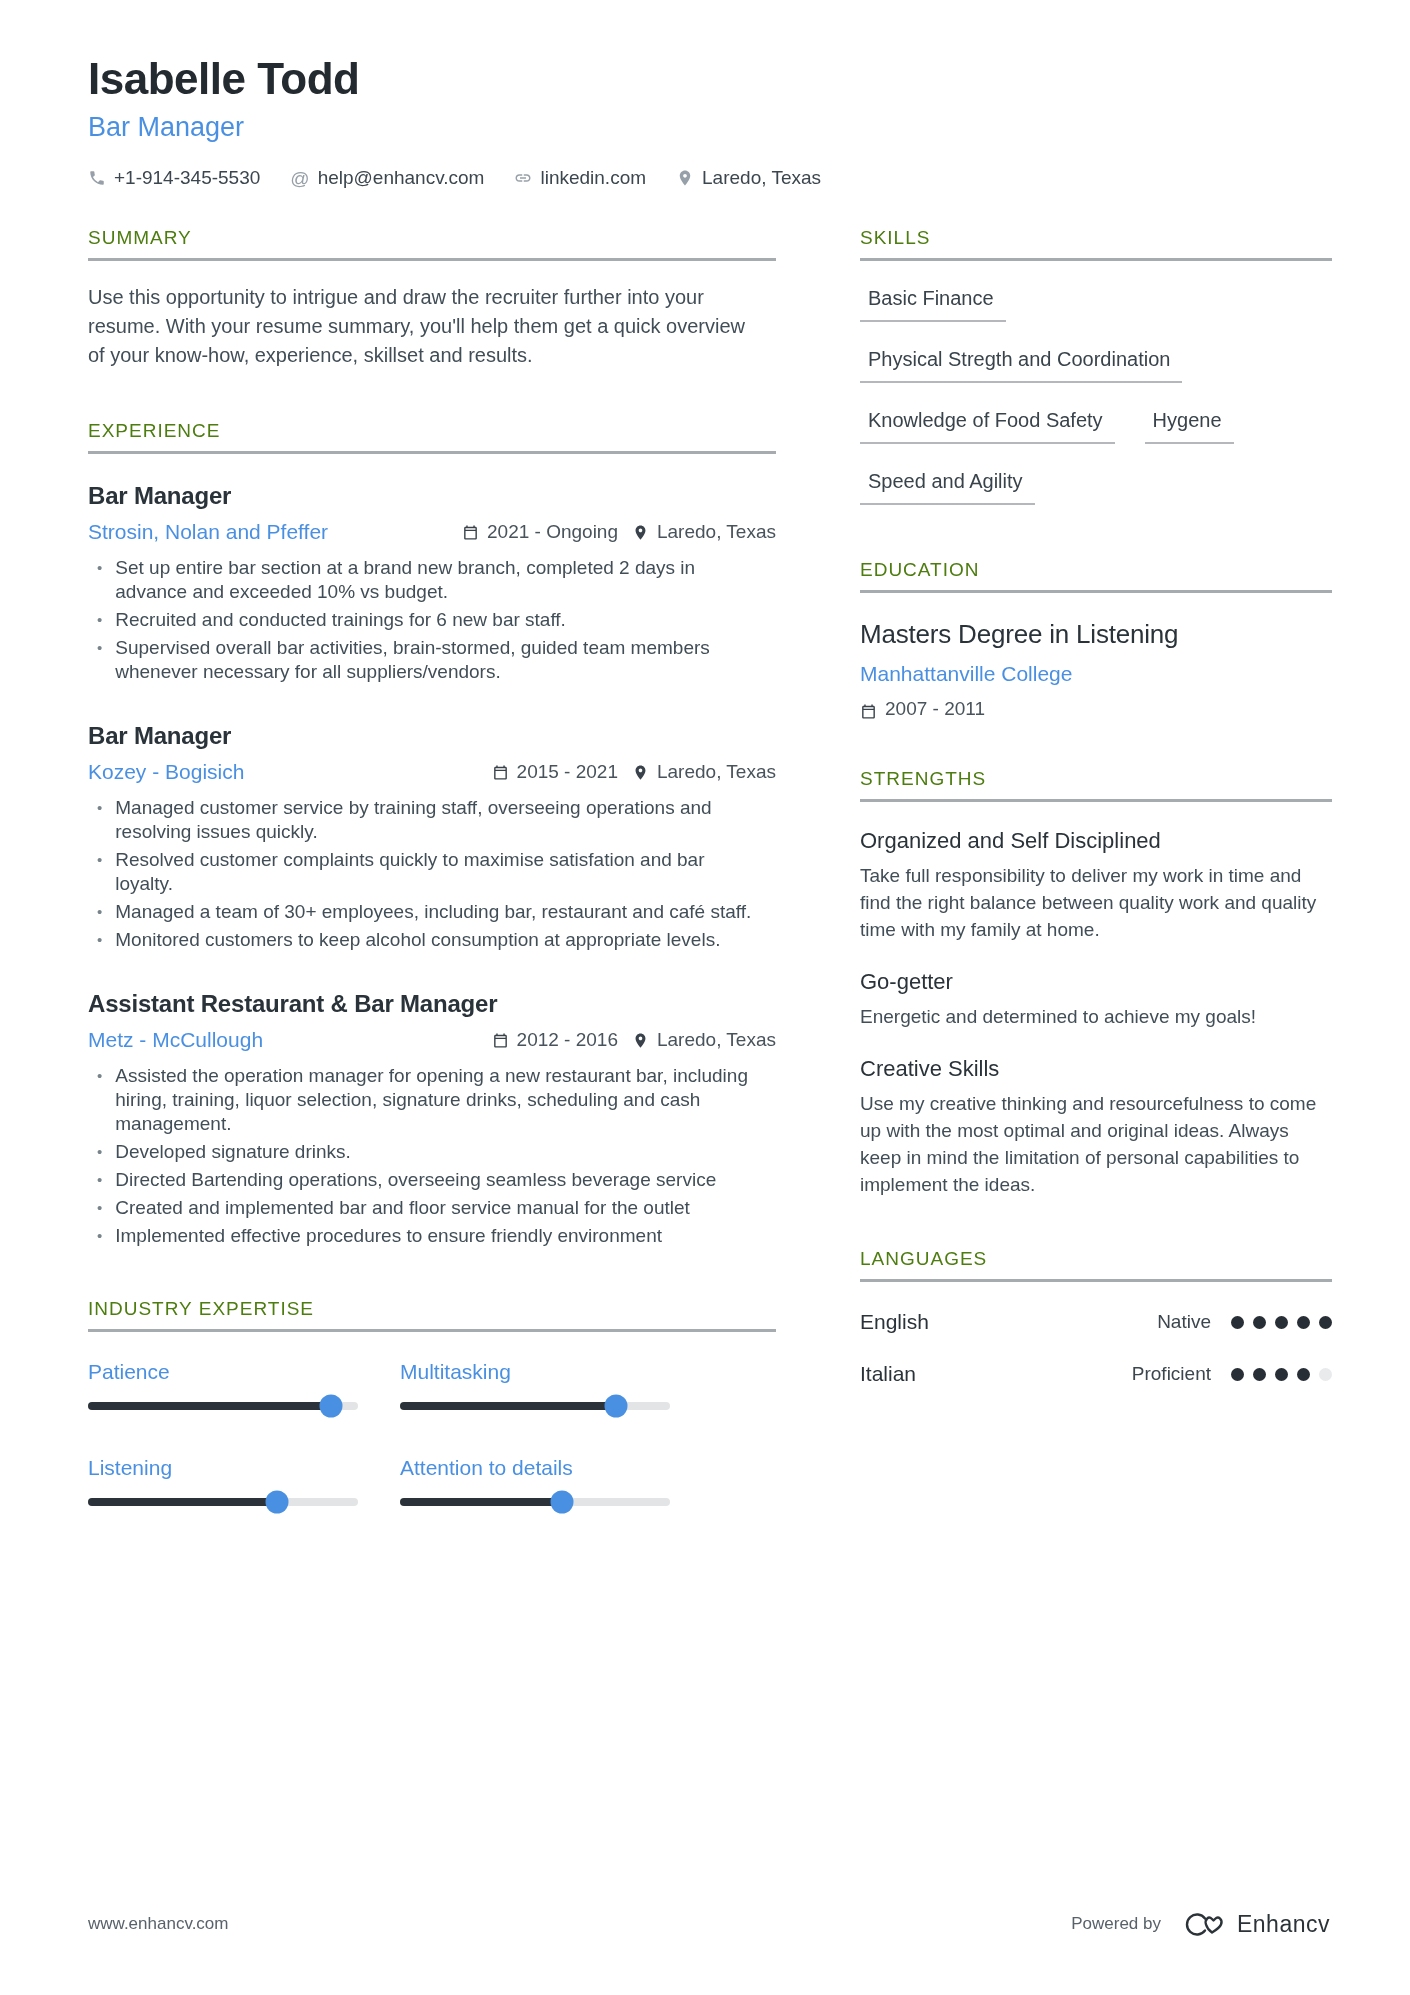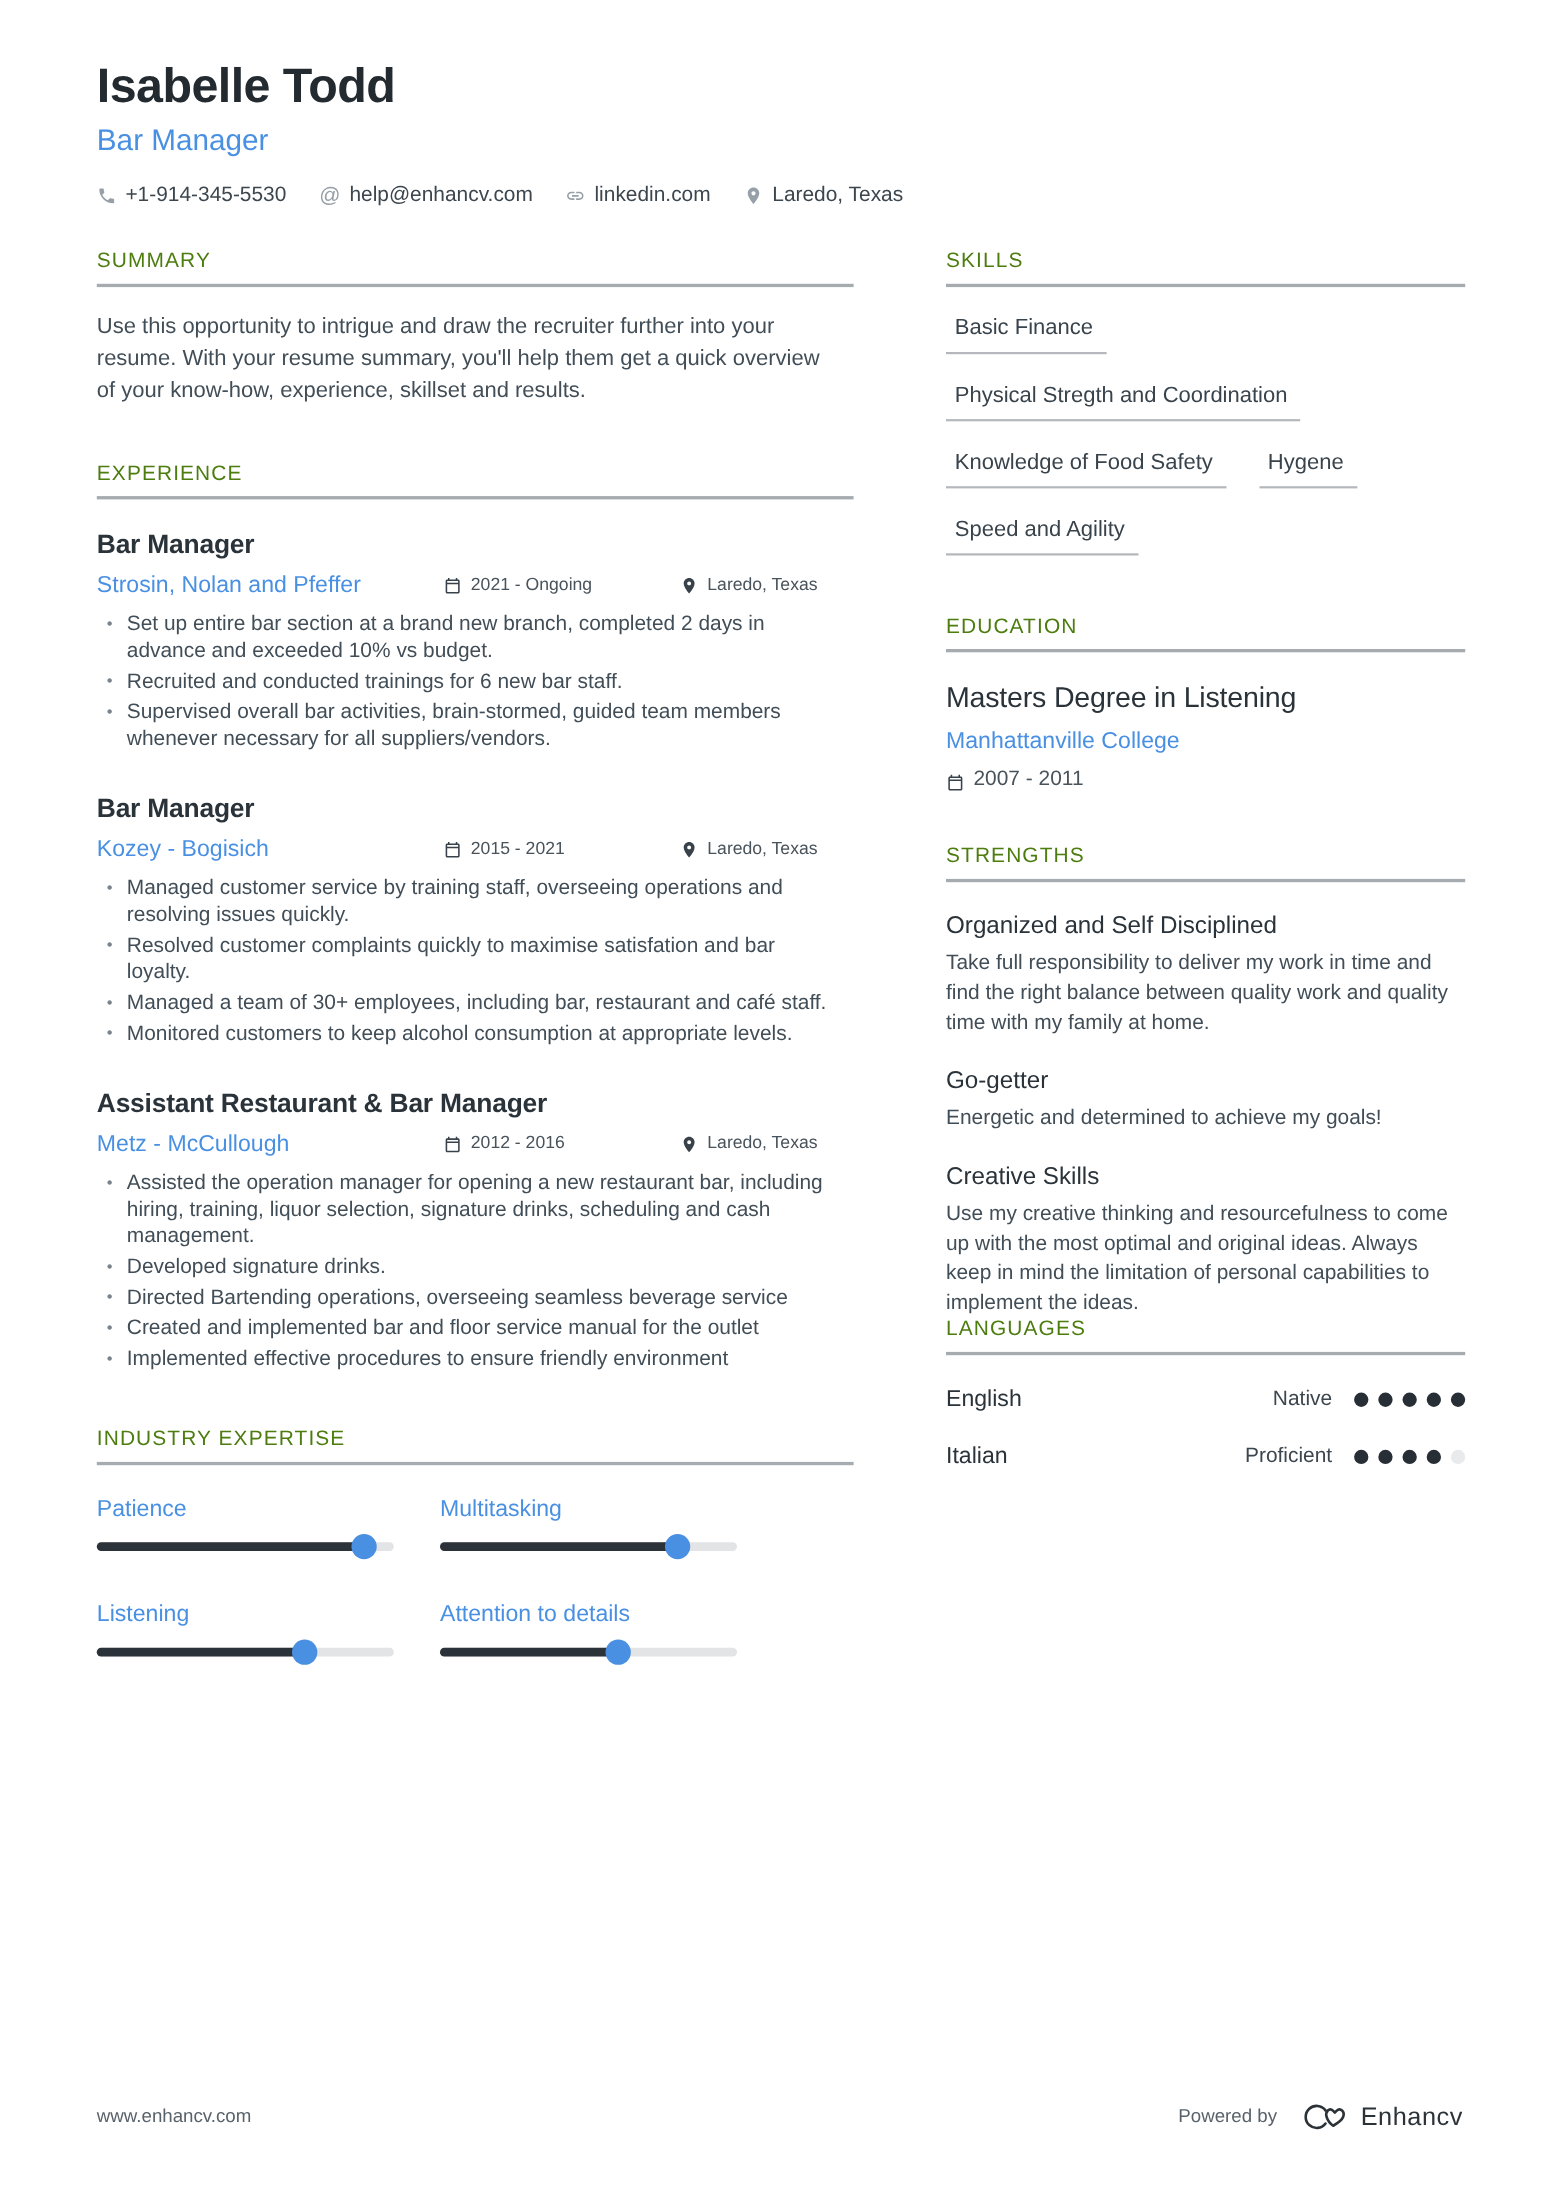--- a/index.html
+++ b/index.html
@@ -25,21 +25,21 @@
   
   .summary-text{margin-top:22px;font-size:20px;line-height:29px;color:#424e57;width:672px;}
 
   
   .sec-gap{margin-top:50px;}
   .job{margin-top:28px;}
   .job + .job{margin-top:38px;}
   .job-title{font-size:24px;font-weight:700;color:#2a333a;letter-spacing:-0.2px;}
   .job-meta{display:flex;align-items:center;margin-top:10px;}
   .job-company{font-size:21px;color:#4a90e2;flex:1;}
-  .meta-chip{display:flex;align-items:center;gap:8px;font-size:16px;color:#49535b;}
+  .meta-chip{display:flex;align-items:center;gap:8px;font-size:19px;color:#49535b;justify-content:flex-end;}
   .meta-date{width:215px;flex:none;}
   .meta-loc{width:158px;flex:none;}
   .micon{width:17px;height:17px;flex:none;fill:#39424a;display:block;}
   .bullets{list-style:none;margin:12px 0 0;padding:0;font-size:19px;line-height:24px;color:#424e57;}
   .bullets li{display:flex;gap:13px;margin-top:4px;}
   .blt{color:#79838b;flex:none;font-size:15px;line-height:24px;padding-left:9px;}
   .blt::before{content:"•";}
   .bullet-text{display:block;max-width:640px;}
 
   
@@ -294,21 +294,21 @@
       </div>
       <div class="strength">
         <div class="strength-title">Go-getter</div>
         <div class="strength-text">Energetic and determined to achieve my goals!</div>
       </div>
       <div class="strength">
         <div class="strength-title">Creative Skills</div>
         <div class="strength-text">Use my creative thinking and resourcefulness to come up with the most optimal and original ideas. Always keep in mind the limitation of personal capabilities to implement the ideas.</div>
       </div>
 
-      <div class="sec" style="">LANGUAGES</div>
+      <div class="sec" style="margin-top:50px;">LANGUAGES</div>
       <div class="lang-row">
         <div class="lang-name">English</div>
         <div class="lang-level">Native</div>
         <div class="dots">
           <span class="dot filled"></span>
             <span class="dot filled"></span>
             <span class="dot filled"></span>
             <span class="dot filled"></span>
             <span class="dot filled"></span>
         </div>

